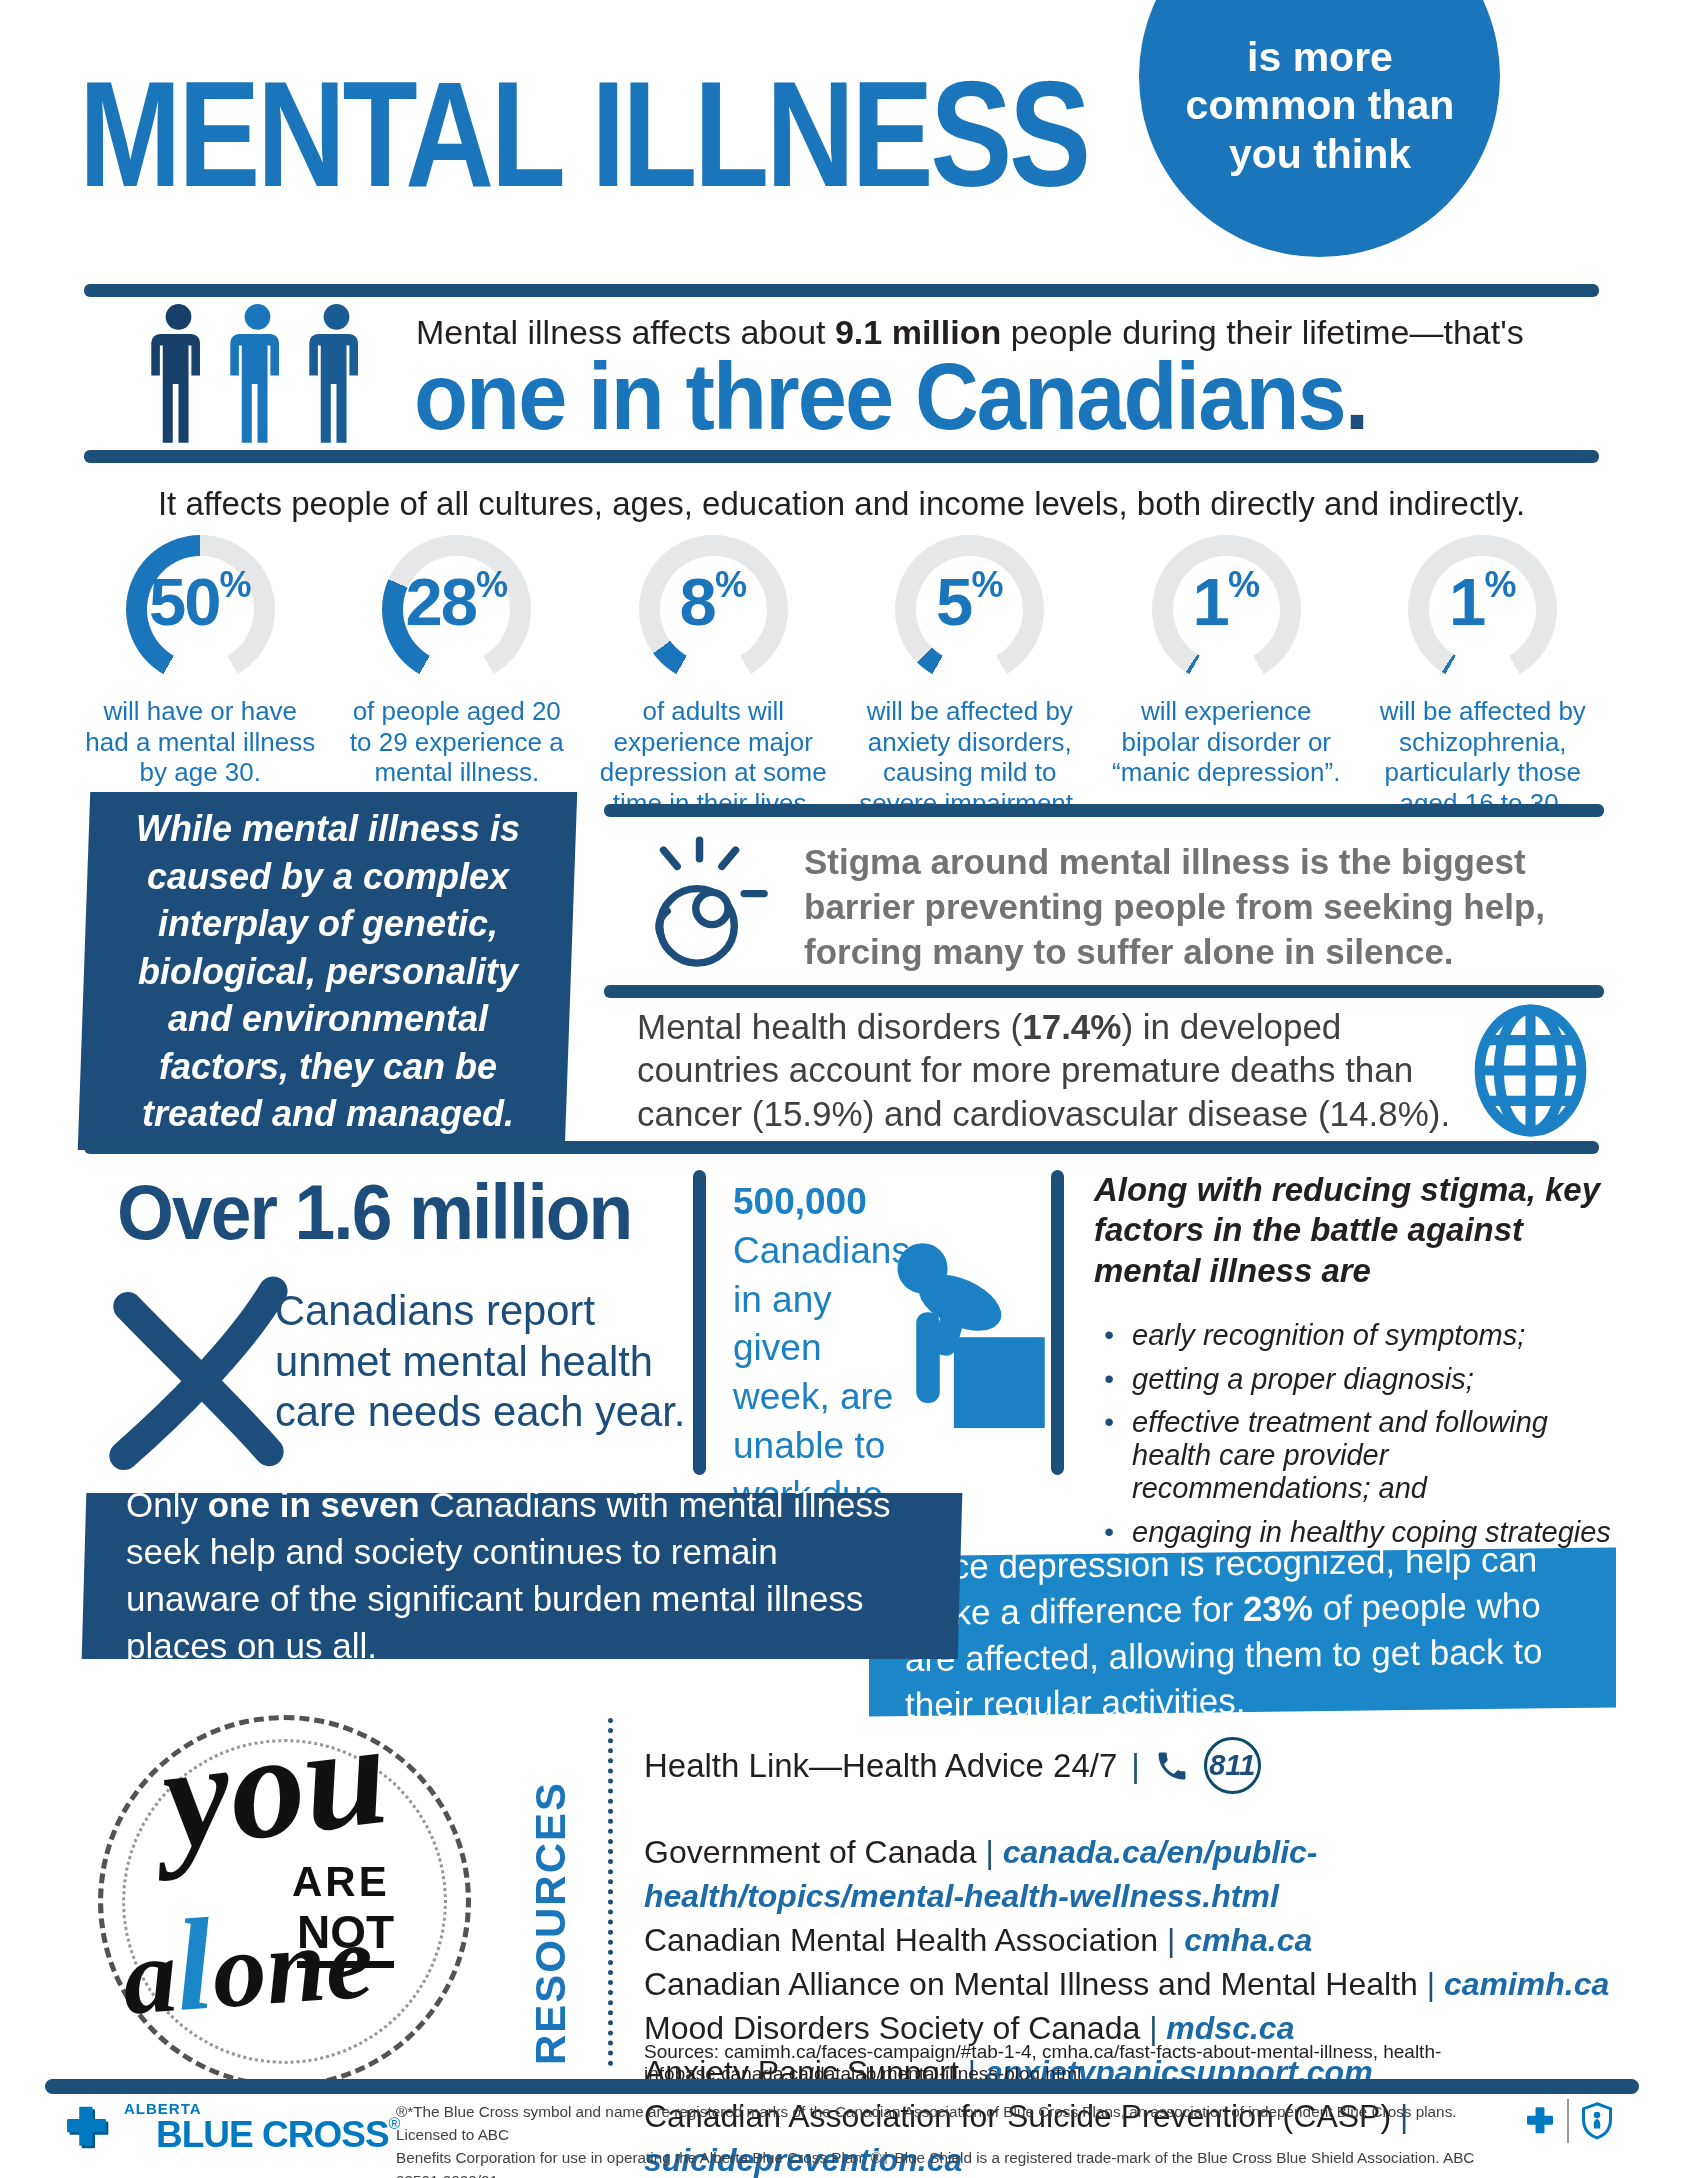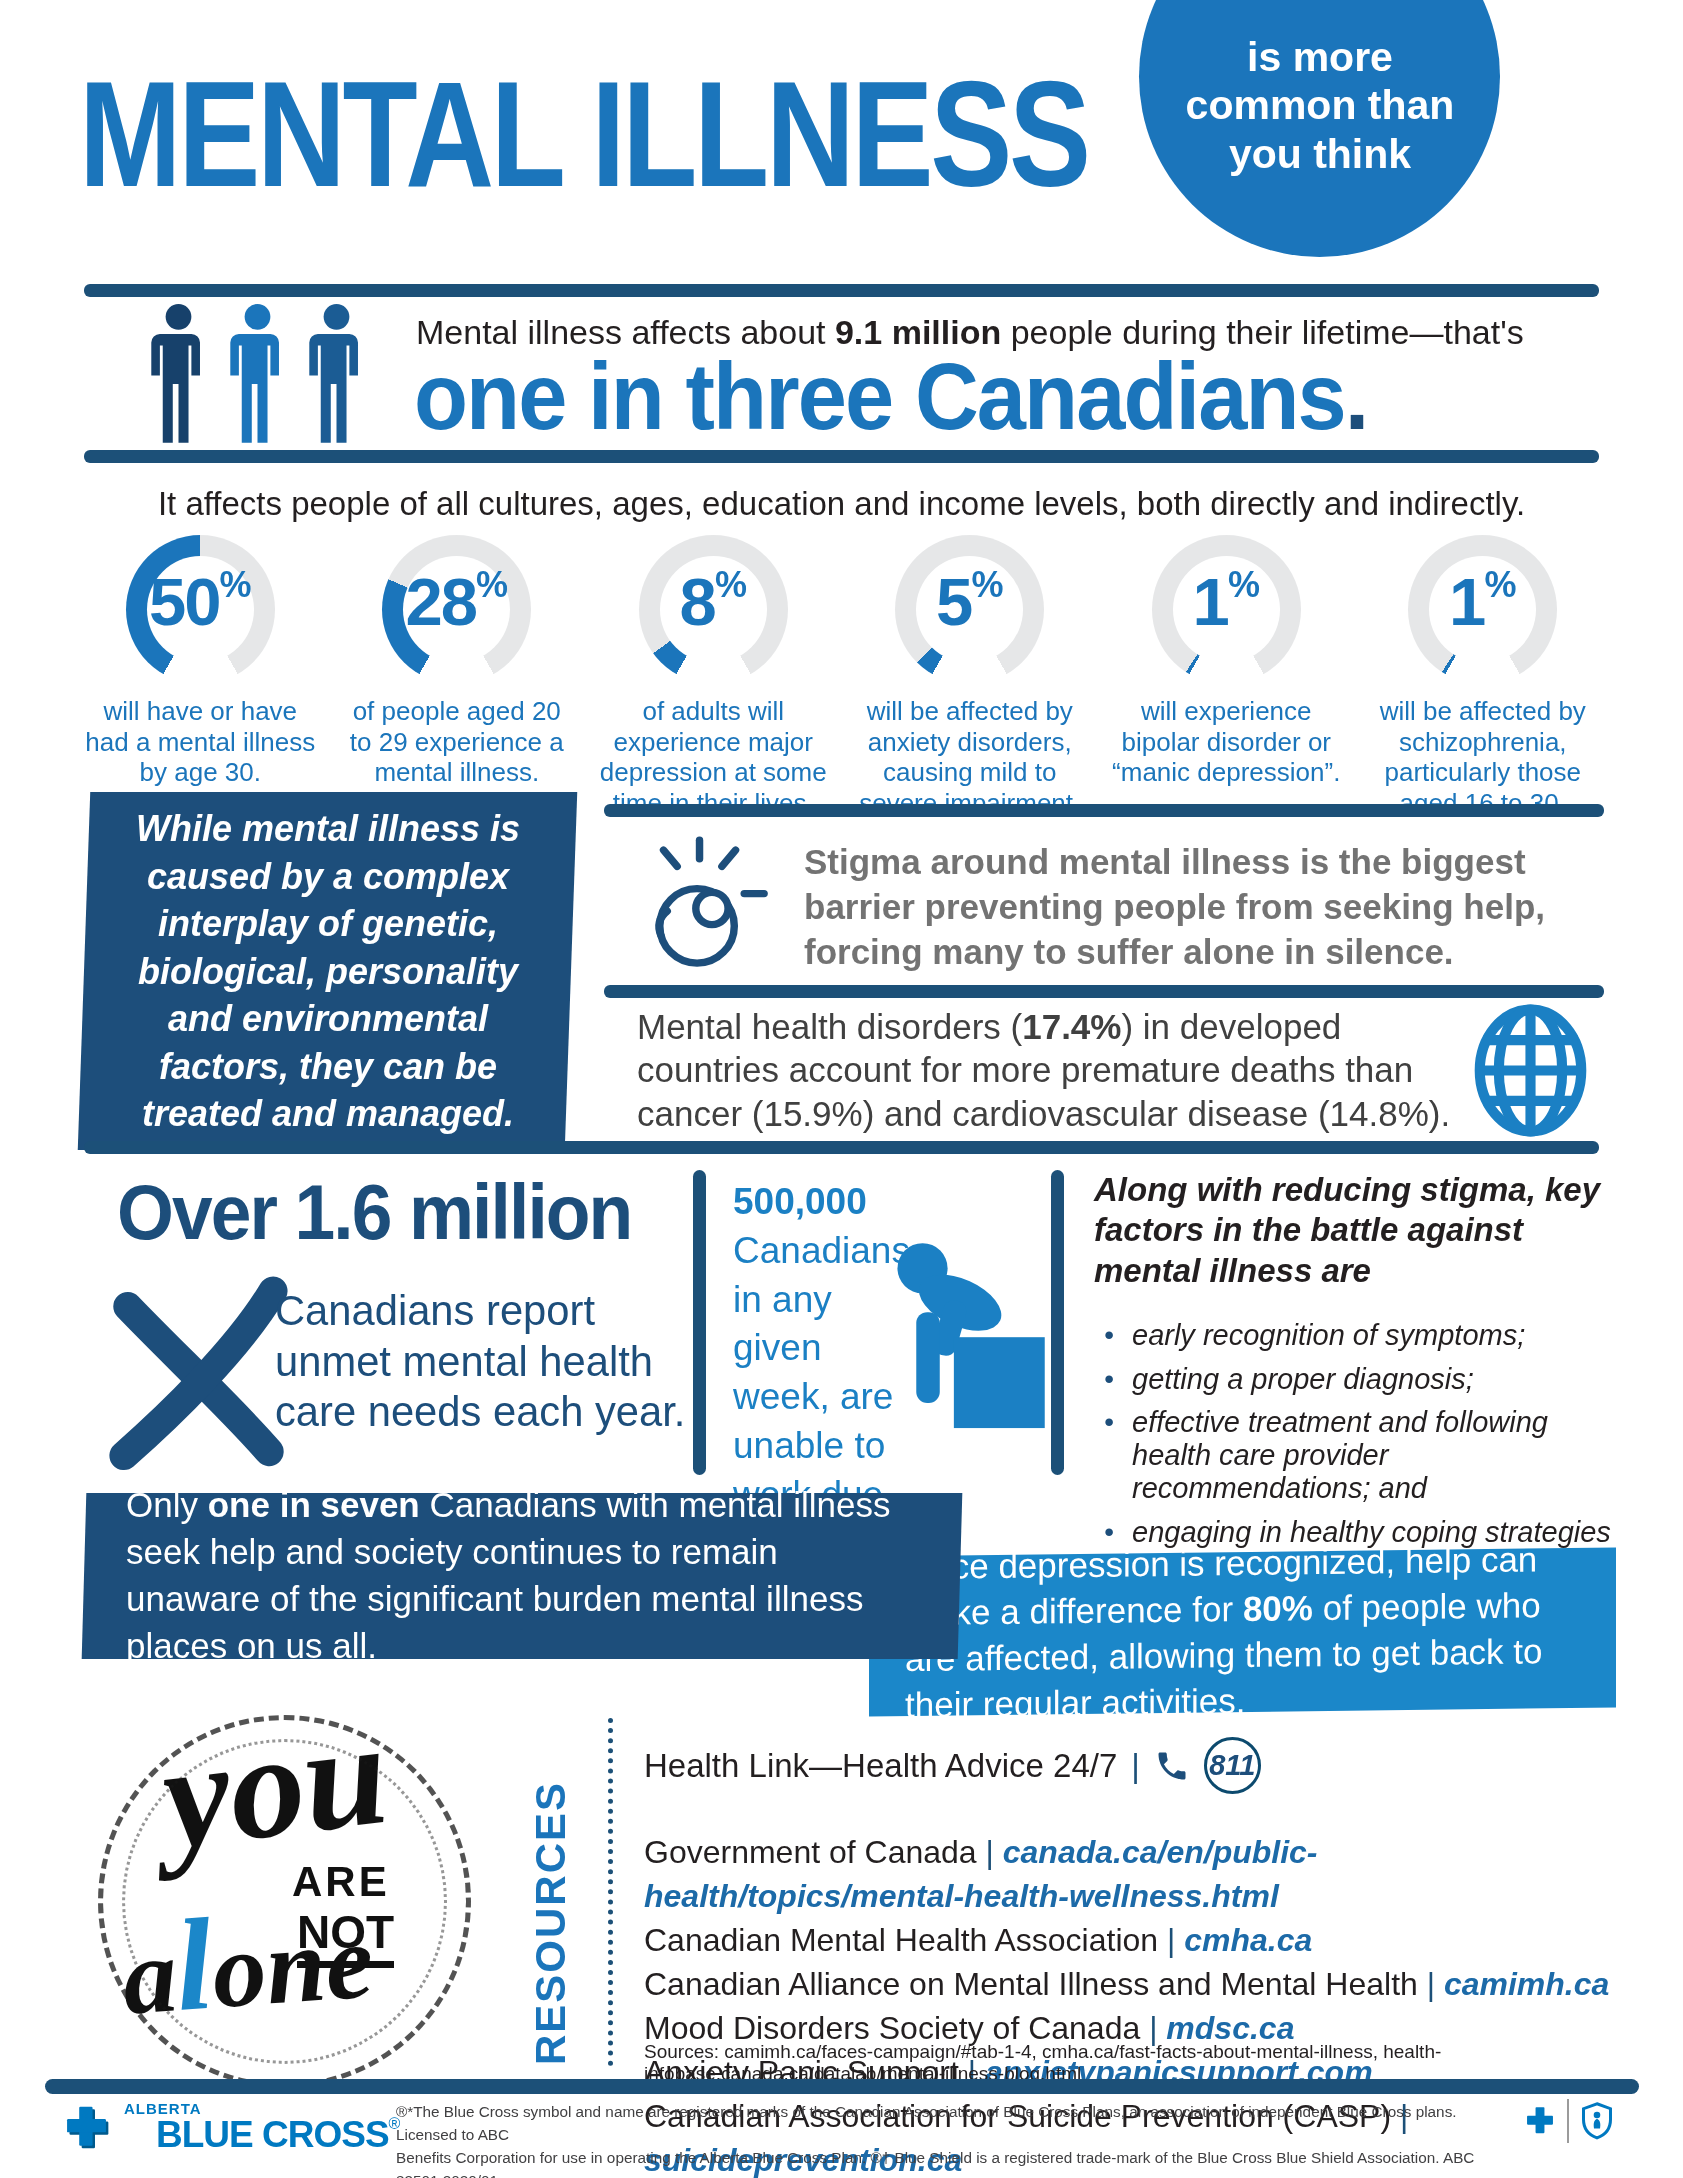--- a/index.html
+++ b/index.html
@@ -239,21 +239,21 @@
     <div class="factors-head">Along with reducing stigma, key factors in the battle against mental illness are</div>
     <ul>
       <li>early recognition of symptoms;</li>
       <li>getting a proper diagnosis;</li>
       <li>effective treatment and following health care provider recommendations; and</li>
       <li>engaging in healthy coping strategies such as physical activity, social supports, adequate rest and recognizing your limits.</li>
     </ul>
   </div>
 
   <div class="abs depr-box">
-    <p class="depr-text" style="margin:0;"><span>Once depression is recognized, help can make a difference for </span><b>80%</b><span> of people who are affected, allowing them to get back to their regular activities.</span></p>
+    <p class="depr-text" style="margin:0;"><span>Once depression is recognized, help can make a difference for </span><b>23%</b><span> of people who are affected, allowing them to get back to their regular activities.</span></p>
   </div>
   <div class="abs seven-box">
     <p class="seven-text" style="margin:0;"><span>Only </span><b>one in seven</b><span> Canadians with mental illness seek help and society continues to remain unaware of the significant burden mental illness places on us all.</span></p>
   </div>
 
   <div class="abs doodle">
     <span class="d-you">you</span>
     <span class="d-are">ARE</span>
     <span class="d-not">NOT</span>
     <span class="d-alone"><span>a</span><span class="blue-l">l</span><span>one</span></span>

